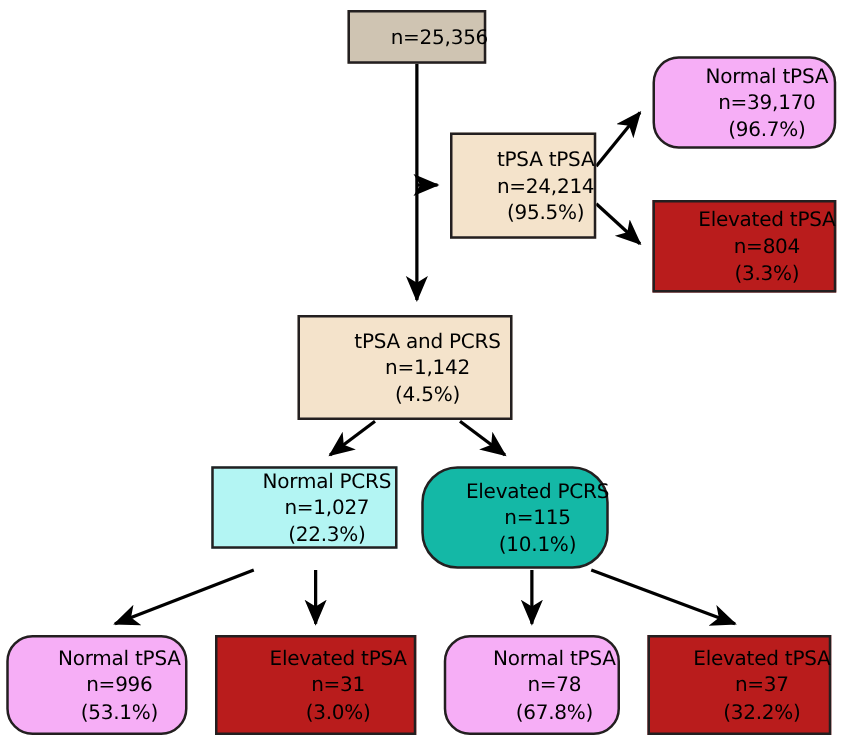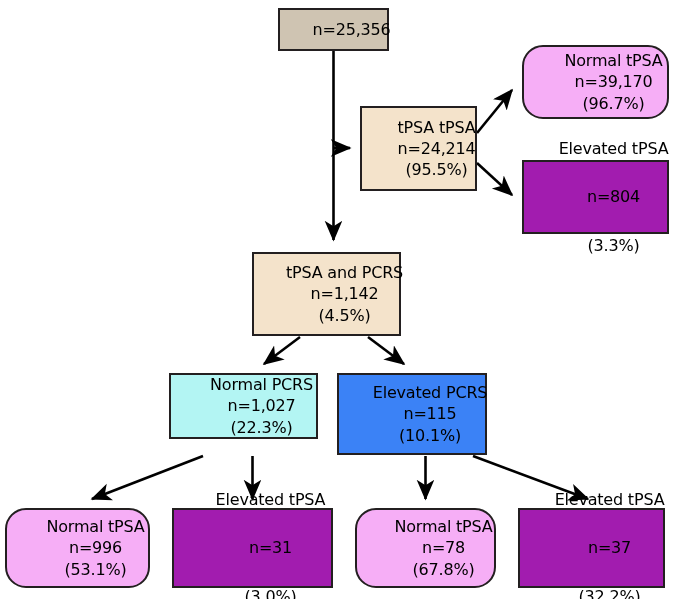--- a/index.html
+++ b/index.html
@@ -40,30 +40,30 @@
     padding-left: 36px;
   }
   .node .line {
     display: block;
     white-space: nowrap;
   }
   
   .fill-tan     { background: #cfc4b2; }
   .fill-cream   { background: #f4e3cb; }
   .fill-pink    { background: #f6aef6; border-radius: 21px; }
-  .fill-orchid  { background: #a21caf; gap: 27px; }
+  .fill-orchid  { background: #b91c1c; }
   .fill-cyan    { background: #b3f5f3; }
-  .fill-teal    { background: #3b82f6; }
+  .fill-teal    { background: #14b8a6; border-radius: 29px; }
 
   
   #n-total      { left: 278px; top: 8px;   width: 111px; height: 43px; }
   #n-tpsa-only  { left: 360px; top: 106px; width: 117px; height: 85px; }
   #n-normal-1   { left: 522px; top: 45px;  width: 147px; height: 74px; }
   #n-elevated-1 { left: 522px; top: 160px; width: 147px; height: 74px; }
-  #n-tpsa-pcrs  { left: 252px; top: 252px; width: 149px; height: 84px; }
+  #n-tpsa-pcrs  { left: 238px; top: 252px; width: 172px; height: 84px; }
   #n-normal-pcrs   { left: 169px; top: 373px; width: 149px; height: 66px; }
   #n-elevated-pcrs { left: 337px; top: 373px; width: 150px; height: 82px; }
   #n-b1 { left: 5px;   top: 508px; width: 145px; height: 80px; }
   #n-b2 { left: 172px; top: 508px; width: 161px; height: 80px; }
   #n-b3 { left: 355px; top: 508px; width: 141px; height: 80px; }
   #n-b4 { left: 518px; top: 508px; width: 147px; height: 80px; }
 </style>
 </head>
 <body>
 

